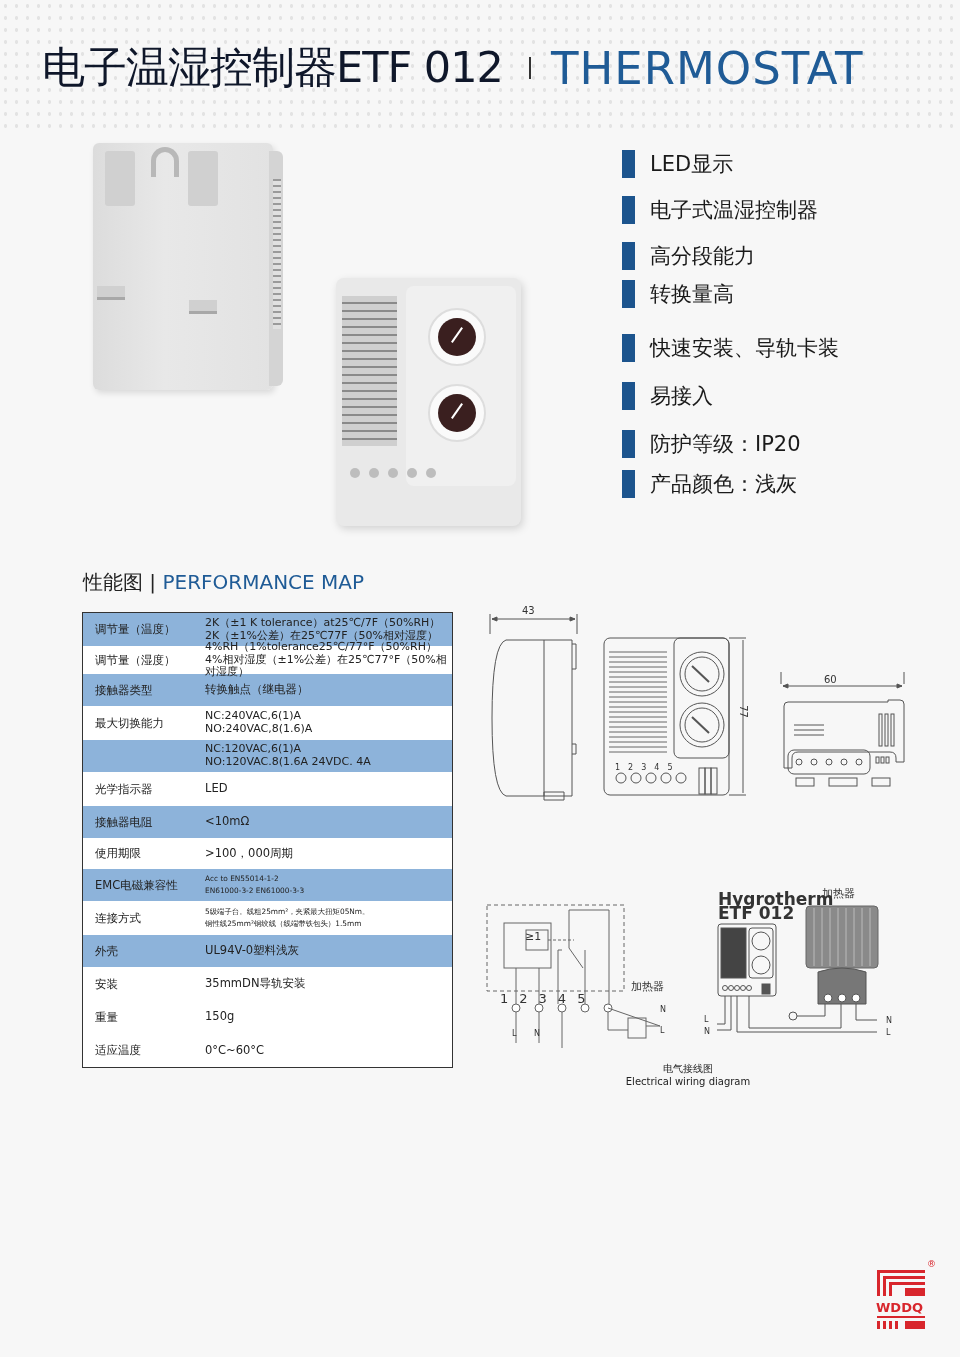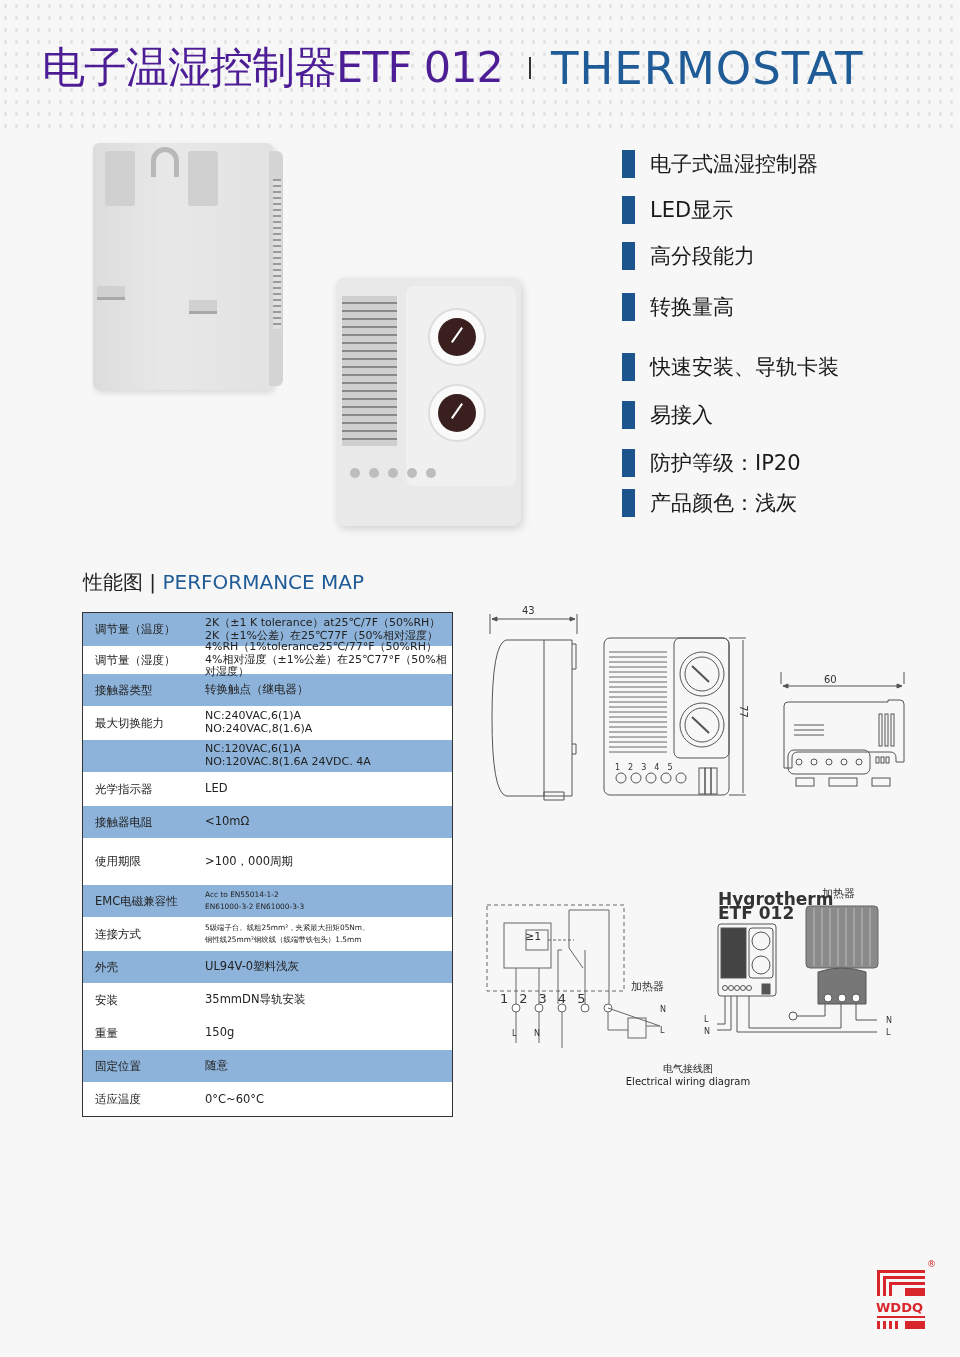--- a/index.html
+++ b/index.html
@@ -4,21 +4,21 @@
 <style>
   * { box-sizing: border-box; margin: 0; padding: 0; }
   html, body { width: 960px; height: 1357px; background: #f7f7f7; overflow: hidden; }
   body { position: relative; font-family: "DejaVu Sans", "Liberation Sans", sans-serif; color: #1a1a1a; }
 
   .dotbg { position: absolute; left: 0; top: 0; width: 960px; height: 130px;
     background-image: radial-gradient(circle, #dcdcdc 1.6px, transparent 2px);
     background-size: 11px 12px; opacity: .75; }
 
   .title { position: absolute; left: 42px; top: 38px; height: 60px; display: flex; align-items: center; white-space: nowrap; }
-  .title .cn { font-size: 43px; color: #4c1d95; letter-spacing: -1px; }
+  .title .cn { font-size: 43px; color: #0f172a; letter-spacing: -1px; }
   .title .sep { display: inline-block; width: 2px; height: 22px; background: #333; margin: 0 20px 0 26px; }
   .title .en { font-size: 45px; color: #1f5b96; letter-spacing: 1px; }
 
   
   .prod-back { position: absolute; left: 93px; top: 143px; width: 180px; height: 247px; background: linear-gradient(90deg,#dcdcdc,#e8e8e8 40%,#e2e2e2); border-radius: 6px; box-shadow: 2px 3px 6px rgba(0,0,0,.12); }
   .prod-back .side { position: absolute; right: -10px; top: 8px; width: 14px; height: 235px; background: #d4d4d4; border-radius: 0 6px 6px 0; }
   .prod-back .vent { position: absolute; right: 2px; top: 28px; width: 8px; height: 150px;
     background: repeating-linear-gradient(180deg,#9a9a9a 0 2px,#e0e0e0 2px 6px); }
   .prod-back .clip { position: absolute; top: 8px; width: 30px; height: 55px; background: #d0d0d0; border-radius: 3px; }
   .prod-back .hook { position: absolute; left: 58px; top: 4px; width: 28px; height: 30px; border: 5px solid #b8b8b8; border-bottom: none; border-radius: 14px 14px 0 0; }
@@ -99,31 +99,31 @@
       <span></span>
       <span></span>
       <span></span>
       <span></span>
     </div>
 </div>
 
 <div class="features">
   <div class="feat" style="margin-bottom:10px">
       <span class="bar"></span>
+      <span class="txt">LED显示</span>
+    </div>
+  <div class="feat" style="margin-bottom:10px">
+      <span class="bar"></span>
       <span class="txt">电子式温湿控制器</span>
     </div>
-  <div class="feat" style="margin-bottom:10px">
-      <span class="bar"></span>
-      <span class="txt">LED显示</span>
-    </div>
-  <div class="feat" style="margin-bottom:15px">
+  <div class="feat" style="margin-bottom:2px">
       <span class="bar"></span>
       <span class="txt">高分段能力</span>
     </div>
-  <div class="feat" style="margin-bottom:24px">
+  <div class="feat" style="margin-bottom:18px">
       <span class="bar"></span>
       <span class="txt">转换量高</span>
     </div>
   <div class="feat" style="margin-bottom:12px">
       <span class="bar"></span>
       <span class="txt">快速安装、导轨卡装</span>
     </div>
   <div class="feat" style="margin-bottom:12px">
       <span class="bar"></span>
       <span class="txt">易接入</span>
@@ -176,21 +176,21 @@
       </div>
     </div>
   <div class="row w" style="height:33px">
       <div class="k">光学指示器</div>
       <div class="v">LED</div>
     </div>
   <div class="row b" style="height:33px">
       <div class="k">接触器电阻</div>
       <div class="v">&lt;10mΩ</div>
     </div>
-  <div class="row w" style="height:46px">
+  <div class="row w" style="height:30px">
       <div class="k">使用期限</div>
       <div class="v">&gt;100，000周期</div>
     </div>
   <div class="row b" style="height:33px">
       <div class="k">EMC电磁兼容性</div>
       <div class="v xs">
         <div>Acc to EN55014-1-2</div>
         <div>EN61000-3-2   EN61000-3-3</div>
       </div>
     </div>
@@ -205,24 +205,20 @@
       <div class="k">外壳</div>
       <div class="v">UL94V-0塑料浅灰</div>
     </div>
   <div class="row w" style="height:33px">
       <div class="k">安装</div>
       <div class="v">35mmDN导轨安装</div>
     </div>
   <div class="row w" style="height:33px">
       <div class="k">重量</div>
       <div class="v">150g</div>
-    </div>
-  <div class="row b" style="height:33px">
-      <div class="k">固定位置</div>
-      <div class="v">随意</div>
     </div>
   <div class="row w" style="height:33px;border-bottom:none">
       <div class="k">适应温度</div>
       <div class="v">0°C~60°C</div>
     </div>
 </div>
 
 <svg class="draw" style="left:484px;top:604px" width="440" height="200" fill="none" stroke="#555" stroke-width="1">
 
   <line x1="6" y1="10" x2="6" y2="30"></line>

